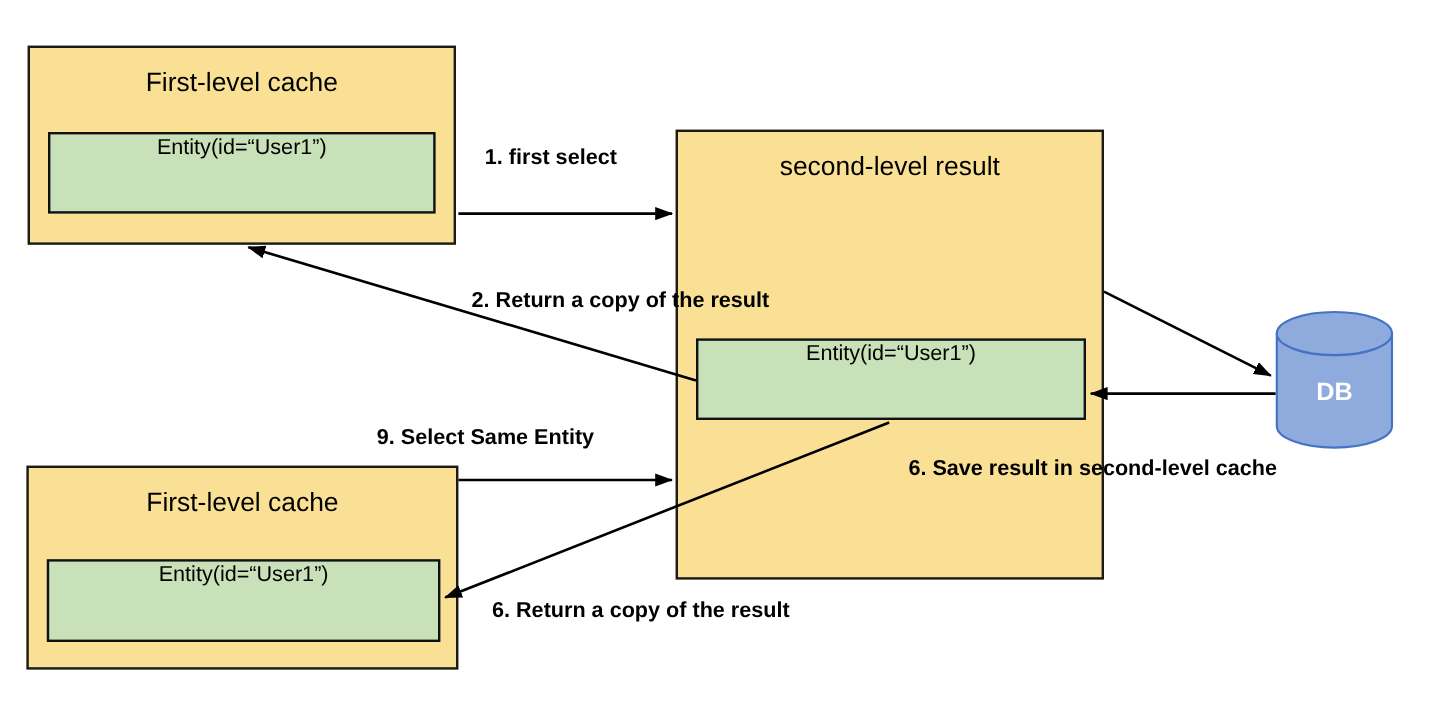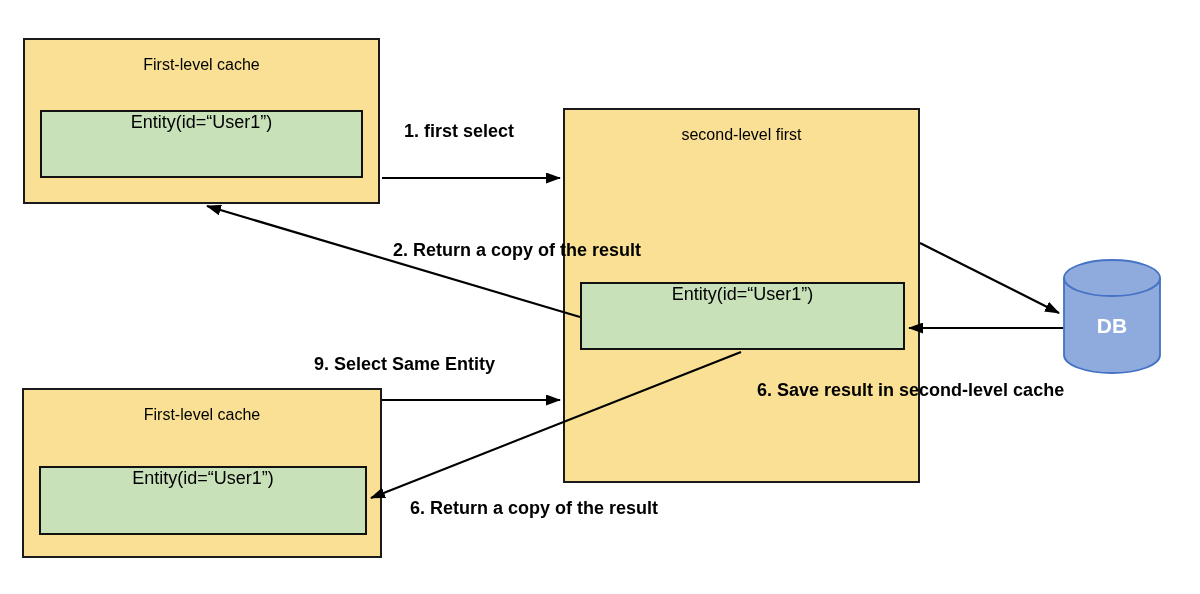--- a/index.html
+++ b/index.html
@@ -13,21 +13,21 @@
     color: var(--label-color, #000);
   }
   .cache-box {
     position: absolute;
     background: var(--cache-fill, #F9E095);
     border: 2px solid var(--cache-border, #1a1a1a);
   }
   .cache-title {
     padding-top: 16px;
     text-align: center;
-    font-size: 16px;
+    font-size: 22px;
     color: var(--label-color, #000);
     white-space: nowrap;
   }
   .entity-box {
     position: absolute;
     background: var(--entity-fill, #C8E1B8);
     border: 2px solid var(--entity-border, #111111);
     display: flex;
     align-items: flex-start;
     justify-content: center;
@@ -85,21 +85,21 @@
 <div class="canvas">
 
   <div class="cache-box box-top">
     <div class="cache-title">First-level cache</div>
     <div class="entity-box">
       <span>Entity(id=“User1”)</span>
     </div>
   </div>
 
   <div class="cache-box box-second">
-    <div class="cache-title">second-level first</div>
+    <div class="cache-title">second-level result</div>
     <div class="entity-box">
       <span>Entity(id=“User1”)</span>
     </div>
   </div>
 
   <div class="cache-box box-bottom">
     <div class="cache-title">First-level cache</div>
     <div class="entity-box">
       <span>Entity(id=“User1”)</span>
     </div>

